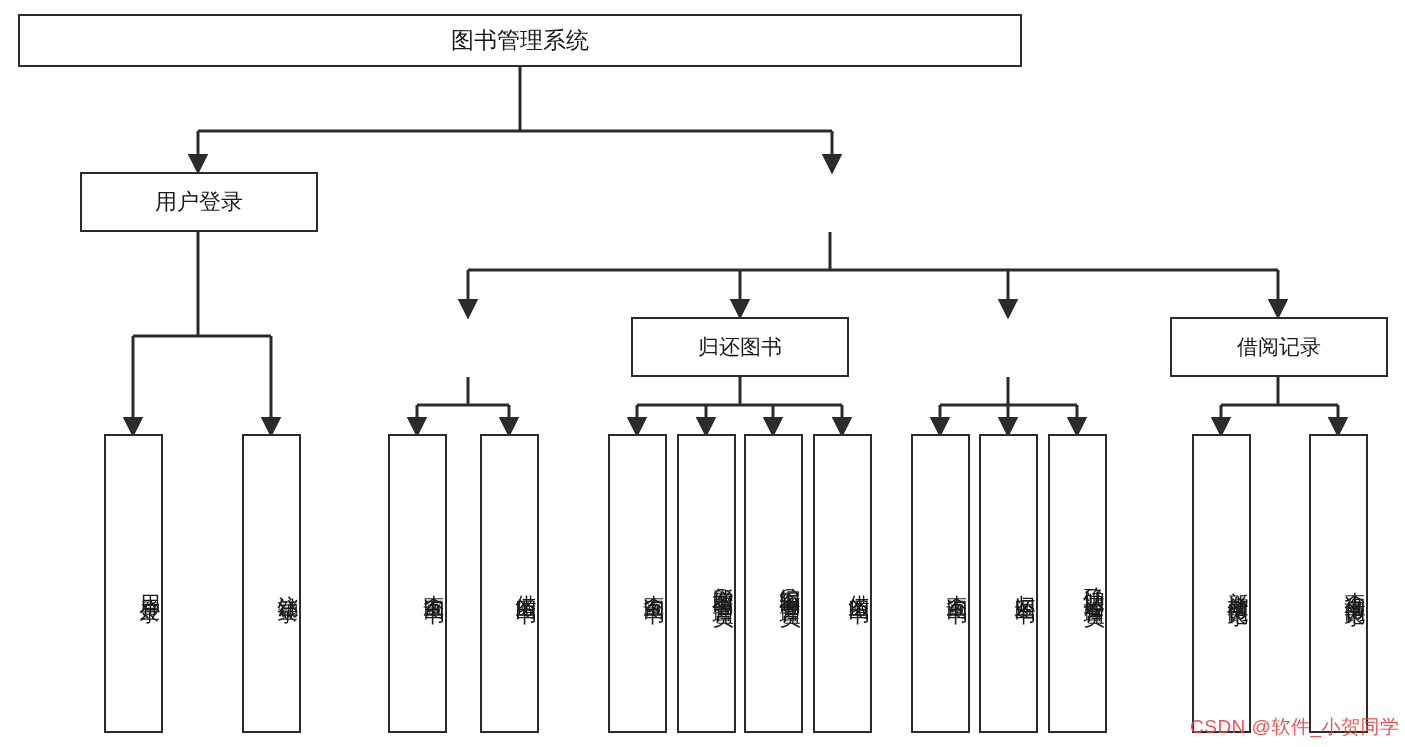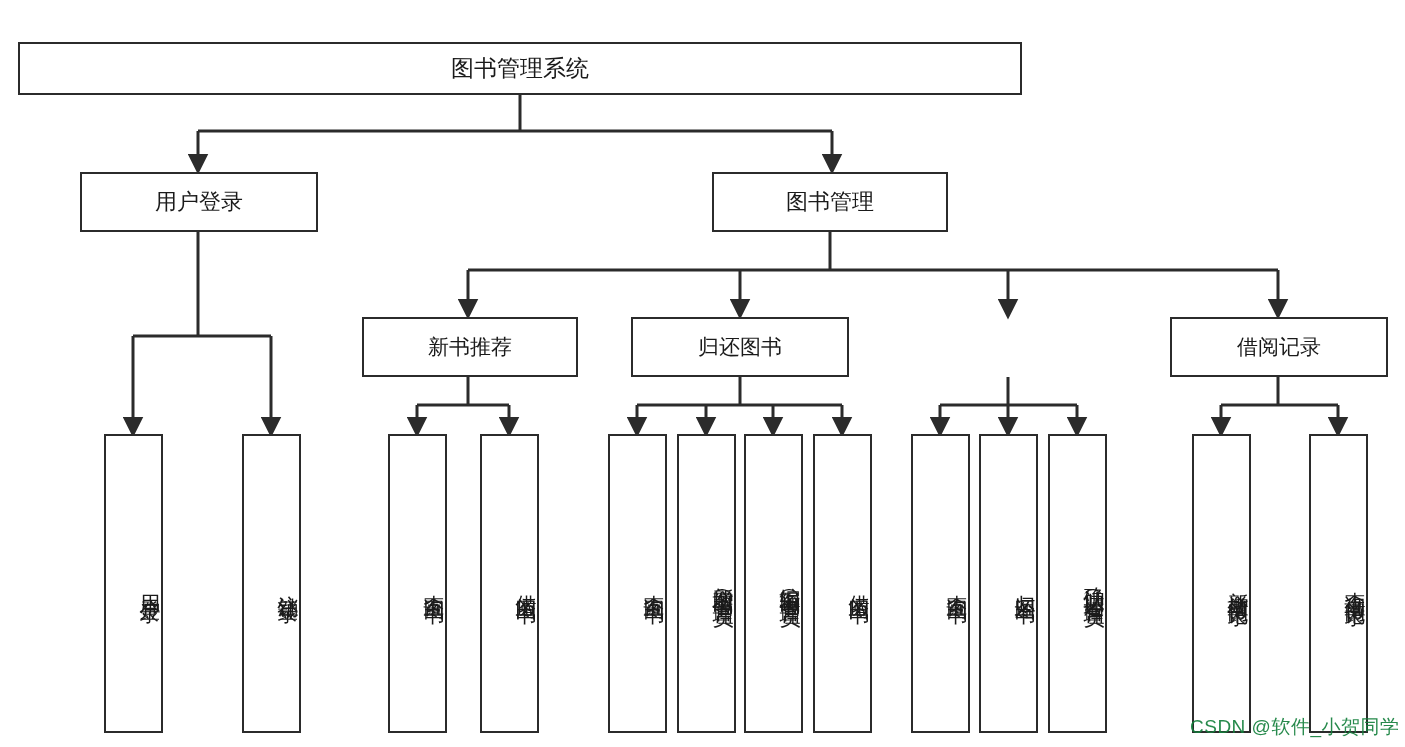--- a/index.html
+++ b/index.html
@@ -30,21 +30,20 @@
     box-sizing: border-box;
     border: 2px solid #2b2b2b;
     background: #ffffff;
     display: flex;
     align-items: center;
     justify-content: center;
     color: #1a1a1a;
   }
   .node.root {
     font-size: 23px;
-    margin-top: 28px;
   }
   .node.lvl1 {
     font-size: 22px;
   }
   .node.lvl2 {
     font-size: 21px;
   }
   .node.leaf {
     font-size: 21px;
     writing-mode: vertical-rl;
@@ -60,21 +59,21 @@
     display: block;
     white-space: pre;
   }
   .node.leaf .label {
     white-space: normal;
     text-align: center;
   }
   .watermark {
     position: absolute;
     font-size: 19px;
-    color: #15803d;
+    color: #ef4444;
     white-space: nowrap;
     opacity: 0.92;
     letter-spacing: 0.5px;
   }
 </style>
 </head>
 <body>
 
 <div id="canvas">
 
@@ -128,27 +127,21 @@
     </g>
   </svg>
 
   <div class="node root" style="left:18px; top:14px; width:1004px; height:53px;">
     <span class="label">图书管理系统</span>
   </div>
 
   <div class="node lvl1" style="left:80px; top:172px; width:238px; height:60px;">
     <span class="label">用户登录</span>
   </div>
-  <div class="node lvl1" style="left:712px; top:172px; width:236px; height:60px;">
-    <span class="label">图书管理</span>
-  </div>
 
-  <div class="node lvl2" style="left:362px; top:317px; width:216px; height:60px;">
-    <span class="label">新书推荐</span>
-  </div>
   <div class="node lvl2" style="left:631px; top:317px; width:218px; height:60px;">
     <span class="label">归还图书</span>
   </div>
   <div class="node lvl2" style="left:1170px; top:317px; width:218px; height:60px;">
     <span class="label">借阅记录</span>
   </div>
 
   <div class="node leaf" style="left:104px; top:434px; width:59px; height:299px;">
     <span class="label">用户登录</span>
   </div>

